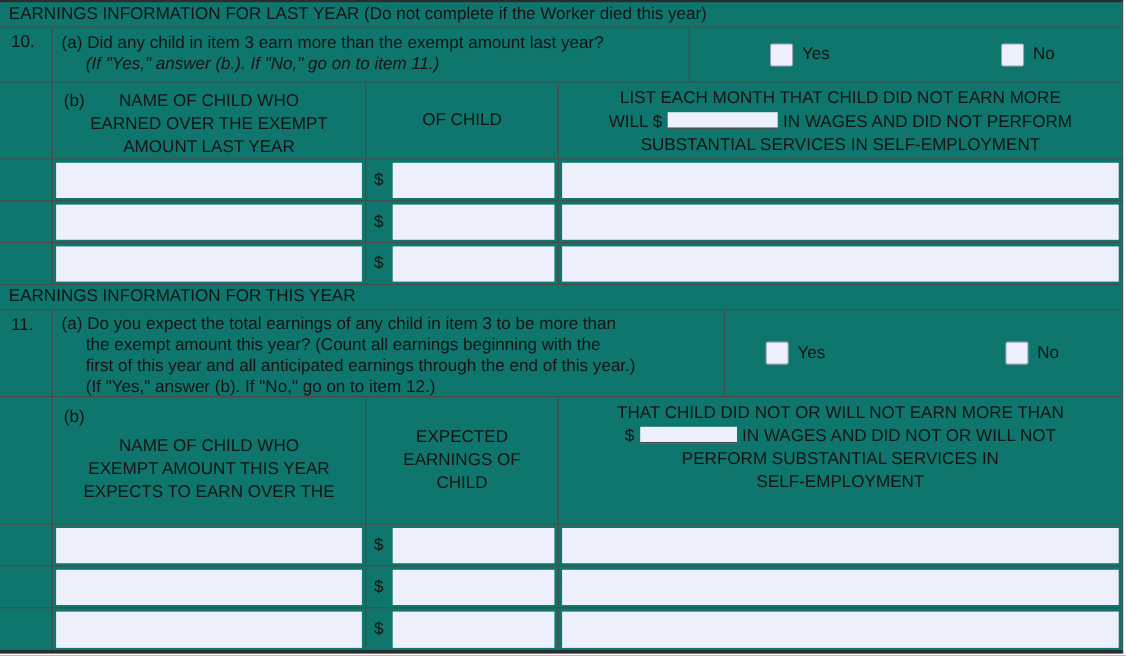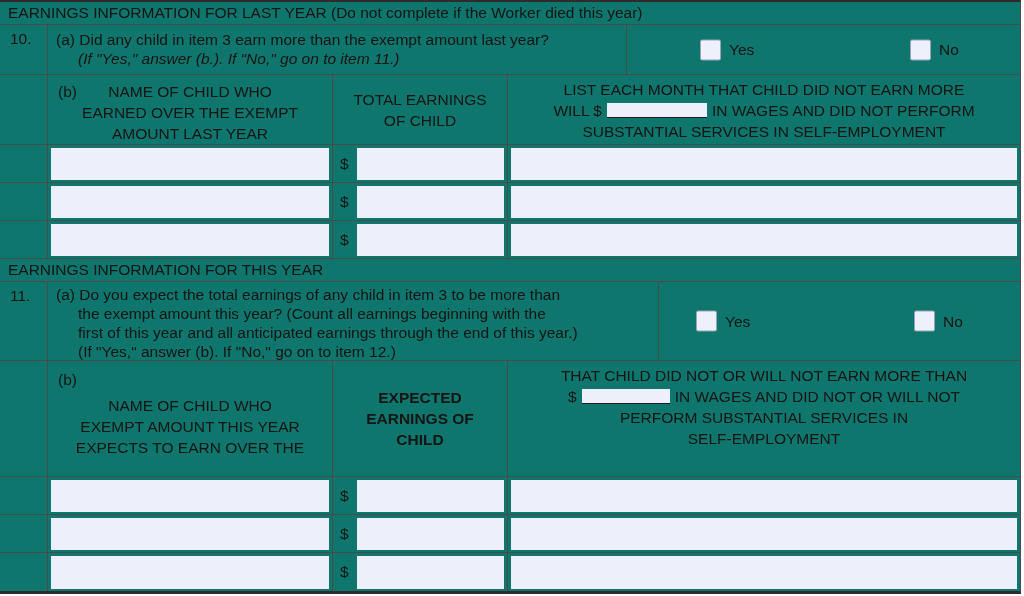--- a/index.html
+++ b/index.html
@@ -23,21 +23,21 @@
   .yes-11 { left:37px; } .no-11 { left:255px; }
   .hdr-10b { height:70px; }
   .hdr-11b { height:116px; }
   .hd-cell { font-size:15.5px; line-height:21px; text-align:center; }
   .hd-line { white-space:nowrap; }
   .name-hd { width:285px; min-width:285px; border-right:1.5px solid #4a4a4a; position:relative; padding-top:6px; }
   .b-tag-abs { position:absolute; left:10px; top:6px; }
   .b-tag-block { text-align:left; padding-left:10px; margin-top:2px; }
   .name-lines-11 { margin-top:5px; }
   .earn-hd { width:175px; min-width:175px; border-right:1.5px solid #4a4a4a; display:flex; flex-direction:column; justify-content:center; }
-  .earn-hd-11 { justify-content:flex-start; padding-top:26px;font-weight:bold; }
+  .earn-hd-11 { justify-content:flex-start; padding-top:26px; }
   .months-hd { flex:1; padding-top:4px; }
   .blank-field { display:inline-block; height:15px; background:#edf0fa; border-bottom:1.5px solid #1d1d1d; margin:0 5px; vertical-align:-2px; }
   .blank-10 { width:100px; }
   .blank-11 { width:88px; }
   .drow { height:38px; }
   .cell-name { width:285px; min-width:285px; border-right:1.5px solid #4a4a4a; padding:2.5px 3px; }
   .cell-earn { width:175px; min-width:175px; border-right:1.5px solid #4a4a4a; display:flex; padding:2.5px 3px 2.5px 0; }
   .dollar { width:24px; min-width:24px; display:flex; align-items:center; padding-left:7px; font-size:15.5px; }
   .cell-months { flex:1; padding:2.5px 3px; }
   .field { width:100%; height:100%; background:#edf0fa; font-size:15px; padding:2px 4px; overflow:hidden; }
@@ -71,21 +71,20 @@
 
   <div class="band hdr-10b">
     <div class="numcol"></div>
     <div class="hd-cell name-hd">
       <span class="b-tag-abs">(b)</span>
       <div class="hd-line">NAME OF CHILD WHO</div>
       <div class="hd-line">EARNED OVER THE EXEMPT</div>
       <div class="hd-line">AMOUNT LAST YEAR</div>
     </div>
     <div class="hd-cell earn-hd">
-      <div class="hd-line">TOTAL EARNINGS</div>
       <div class="hd-line">OF CHILD</div>
     </div>
     <div class="hd-cell months-hd">
       <div class="hd-line">LIST EACH MONTH THAT CHILD DID NOT EARN MORE</div>
       <div class="hd-line">
         <span>WILL $</span><span class="blank-field blank-10"></span><span>IN WAGES AND DID NOT PERFORM</span>
       </div>
       <div class="hd-line">SUBSTANTIAL SERVICES IN SELF-EMPLOYMENT</div>
     </div>
   </div>

